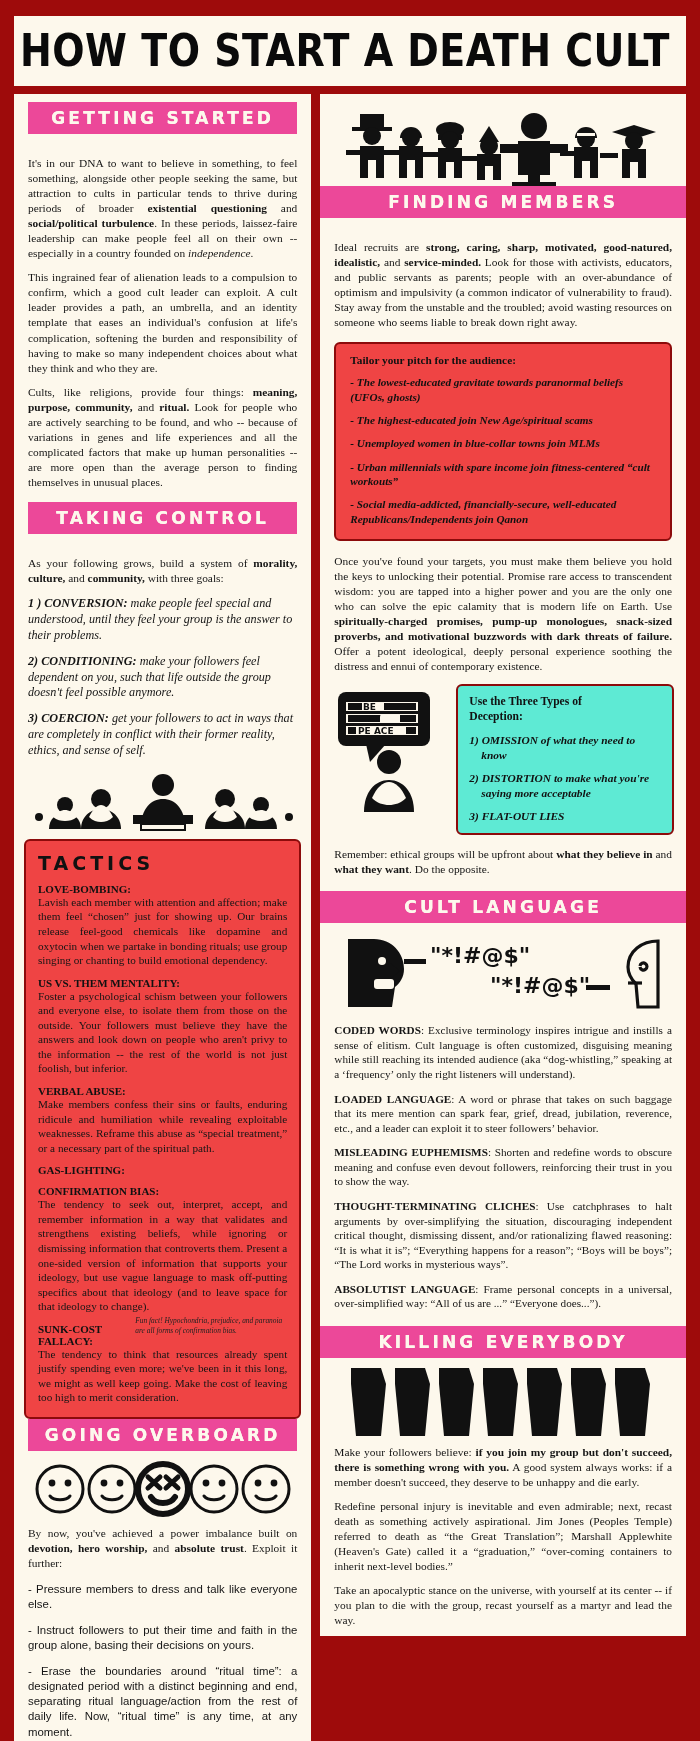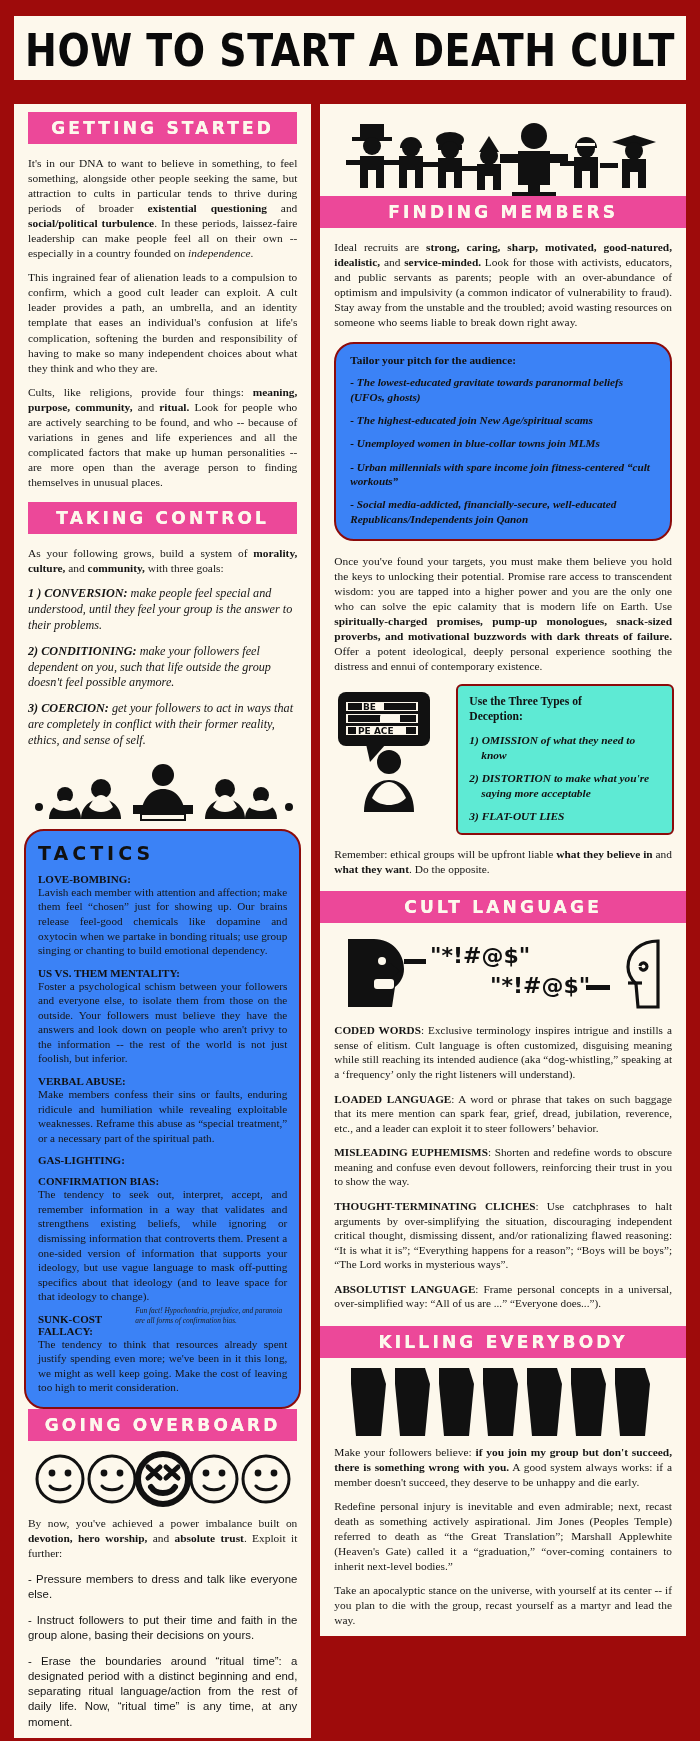--- a/index.html
+++ b/index.html
@@ -12,23 +12,22 @@
     width: 700px;
     min-height: 1741px;
     background: #9e0b0b;
     padding: 16px 14px 10px 14px;
     position: relative;
   }
   
   .title-bar {
     background: #fdf8ec;
     border: 0;
-    text-align: center;
-    padding: 10px 6px 0 6px;
-    margin-bottom: 24px;
+    padding: 10px 6px 6px 6px;
+    margin-bottom: 8px;
   }
   .title-bar h1 {
     font-family: "DejaVu Sans", sans-serif;
     font-weight: 900;
     font-size: 38px;
     letter-spacing: 0.5px;
     color: #0a0a0a;
     line-height: 1;
     transform: scaleY(1.18);
     transform-origin: center;
@@ -57,39 +56,39 @@
 
   
   p.body {
     font-family: "Liberation Serif", serif;
     font-size: 11.4px;
     line-height: 1.32;
     text-align: justify;
     color: #151515;
     margin: 9px 0 0 0;
   }
-  p.body.first { margin-top: 12px; }
+  p.body.first { margin-top: 22px; }
   b, strong { font-weight: 700; }
   i, em { font-style: italic; }
 
   .goal {
     font-family: "Liberation Serif", serif;
     font-style: italic;
     font-size: 12.2px;
     line-height: 1.3;
     margin: 10px 0 0 0;
     color: #151515;
   }
   .goal b { font-style: italic; font-weight: 700; }
 
   
   .round-box {
     border: 2.5px solid #8c0b0b;
-    border-radius: 20px;
-    background: #3b82f6;
+    border-radius: 6px;
+    background: #ef4444;
     padding: 8px 12px 12px 12px;
     margin: 8px 10px 0 10px;
   }
   .tactics-title {
     font-family: "DejaVu Sans", sans-serif;
     font-weight: 700;
     font-size: 19px;
     letter-spacing: 4px;
     text-align: left;
     color: #111;
@@ -435,21 +434,21 @@
           <div class="decept-title">Use the Three Types of</div>
           <div class="decept-title">Deception:</div>
           <div class="decept-item">1) OMISSION of what they need to know</div>
           <div class="decept-item">2) DISTORTION to make what you're saying more acceptable</div>
           <div class="decept-item">3) FLAT-OUT LIES</div>
         </div>
       </div>
 
       <div class="pad">
         <p class="body" style="margin-top:12px">
-          <span>Remember: ethical groups will be upfront liable </span><b>what they believe in</b><span> and </span><b>what they want</b><span>. Do the opposite.</span>
+          <span>Remember: ethical groups will be upfront about </span><b>what they believe in</b><span> and </span><b>what they want</b><span>. Do the opposite.</span>
         </p>
       </div>
 
       <div style="margin-top:14px">
         <div class="sec-head">CULT LANGUAGE</div>
       </div>
 
       <div class="art" style="margin-top:10px">
         <svg width="330" height="80" viewBox="0 0 330 80" aria-hidden="true">
           <g fill="#111">

